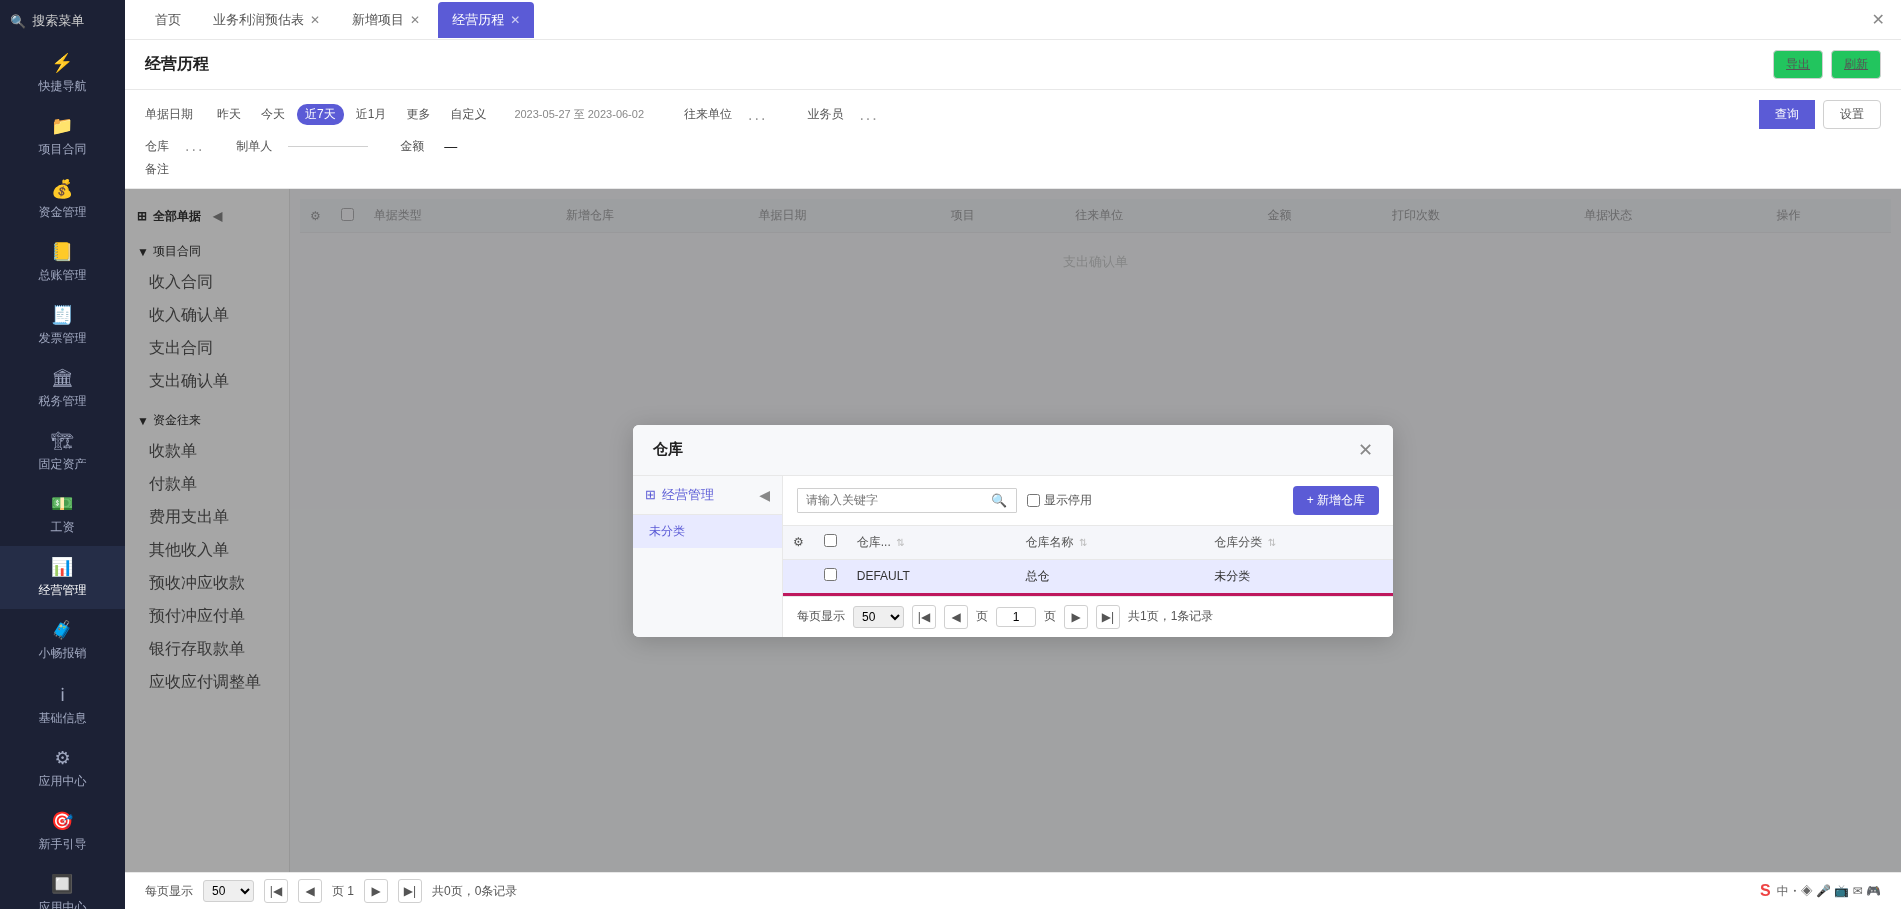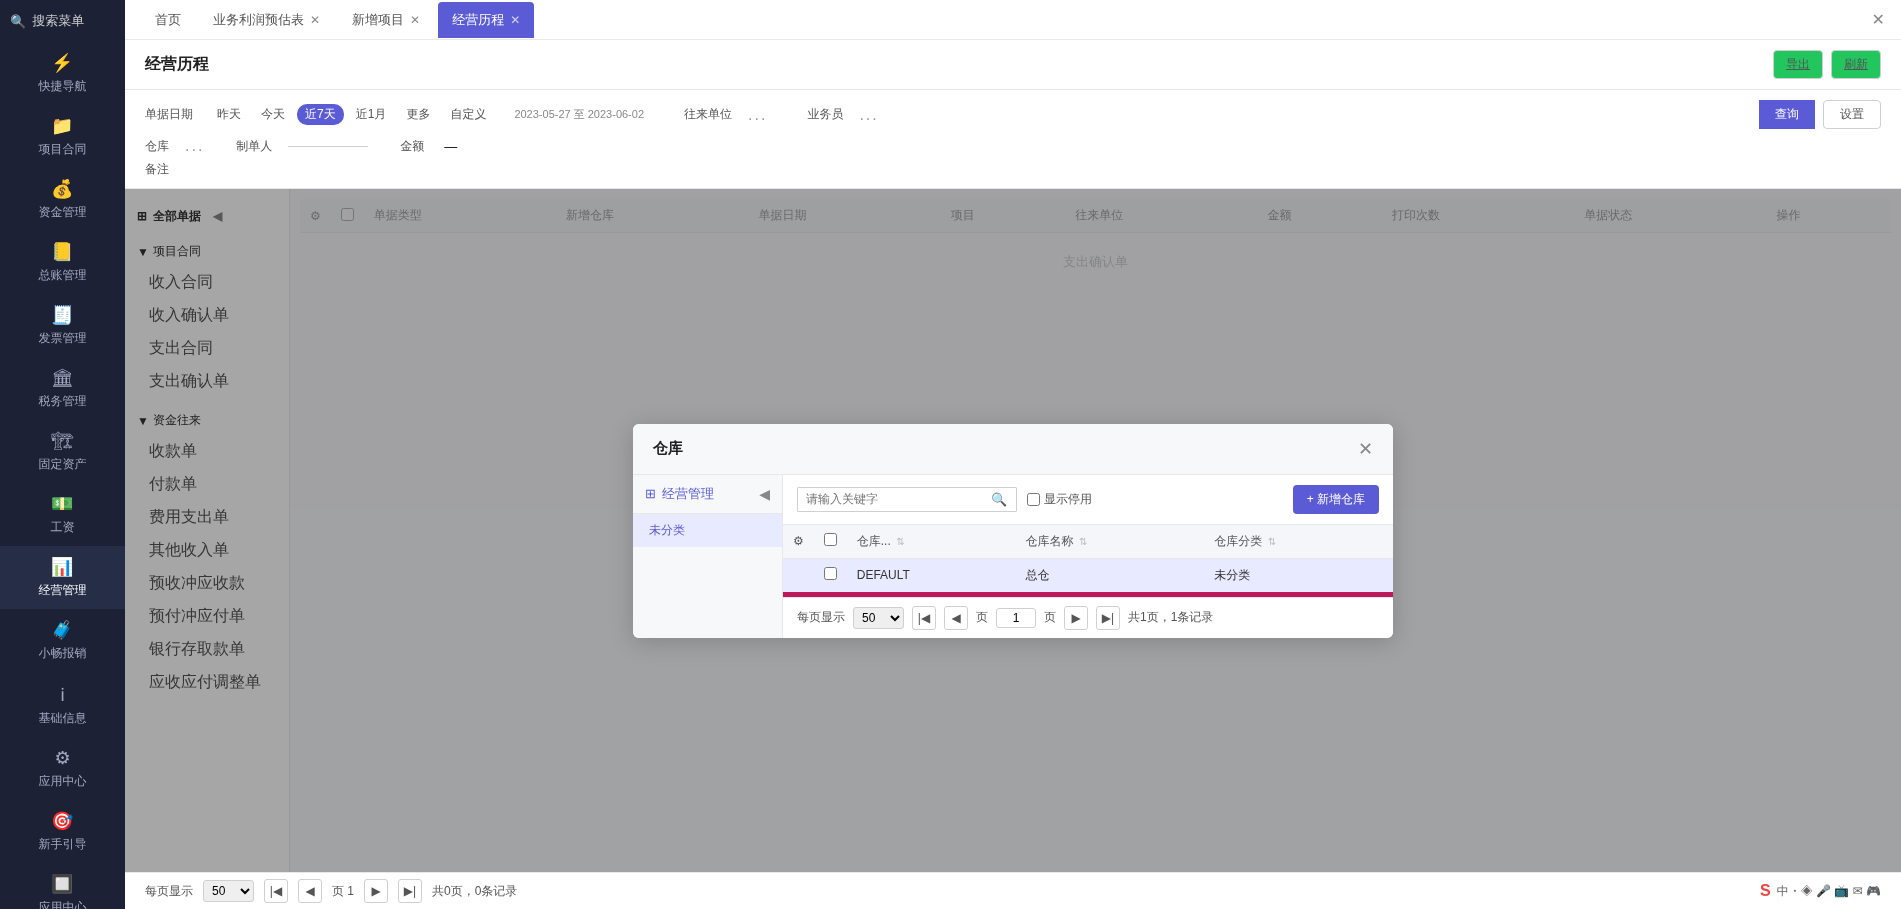--- a/index.html
+++ b/index.html
@@ -349,21 +349,21 @@
       background: #f5f6fa;
       padding: 8px 10px;
       text-align: left;
       font-weight: normal;
       color: #555;
       border-bottom: 1px solid #e8e8e8;
       white-space: nowrap;
     }
     td {
       padding: 8px 10px;
-      border-bottom: 5px solid #be185d;
+      border-bottom: 3px solid #be185d;
       color: #333;
     }
     tr.selected td { background: #e8eaff; }
     .sort-arrows { color: #bbb; font-size: 10px; margin-left: 2px; }
     .th-gear { width: 30px; text-align: center; }
     .th-check { width: 30px; text-align: center; }
 
     
     .modal-pagination {
       display: flex;

